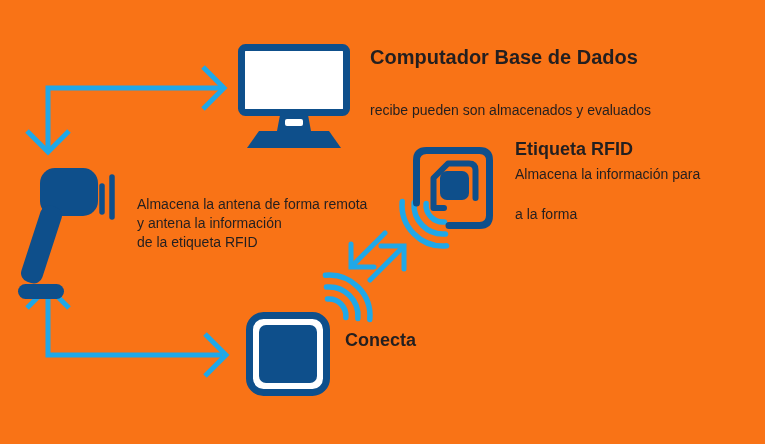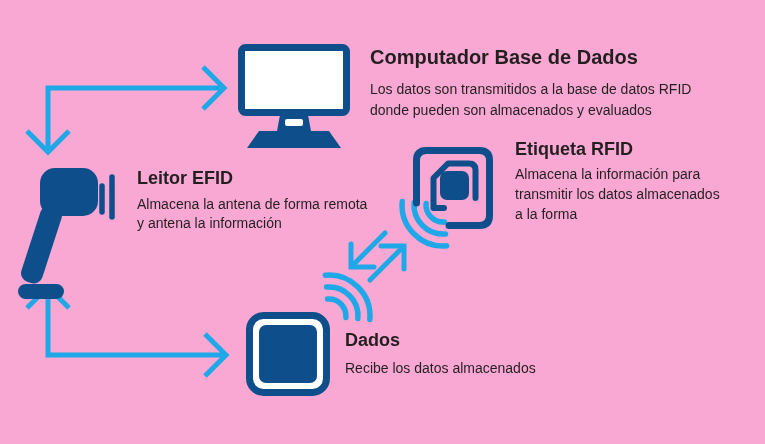--- a/index.html
+++ b/index.html
@@ -1,19 +1,19 @@
 <!DOCTYPE html>
 <html><head>
 <meta charset="utf-8">
 <style>
   html,body{margin:0;padding:0;background:#ffffff;}
   .canvas{
     position:relative;
     width:765px;height:444px;
-    background:#f9a8d4;
+    background:#f97316;
     font-family:"Liberation Sans", sans-serif;
     overflow:hidden;
   }
   .layer{position:absolute;left:0;top:0;}
   .txt{position:absolute;color:#231f20;white-space:nowrap;}
   .title{font-weight:bold;font-size:18px;}
   .title.big{font-size:20px;}
   .body{font-size:14px;}
 </style>
 </head>
@@ -82,28 +82,25 @@
       <rect x="440" y="171" width="29" height="29" rx="7" fill="#0E4F8B"></rect>
     </g>
 
     <g>
       <rect x="249.5" y="315.5" width="77" height="77" rx="14" fill="#ffffff" stroke="#0E4F8B" stroke-width="7"></rect>
       <rect x="259" y="325" width="58" height="58" rx="7" fill="#0E4F8B"></rect>
     </g>
   </svg>
 
   <div class="txt title big" style="left:370px;top:46px">Computador Base de Dados</div>
-  <div class="txt body" style="left:370px;top:81px">Los datos son transmitidos a la base de datos RFID</div>
-  <div class="txt body" style="left:370px;top:102px">donde pueden son almacenados y evaluados</div>
+  <div class="txt body" style="left:370px;top:102px">recibe pueden son almacenados y evaluados</div>
 
-  <div class="txt title" style="left:137px;top:168px">Leitor EFID</div>
   <div class="txt body" style="left:137px;top:196px">Almacena la antena de forma remota</div>
   <div class="txt body" style="left:137px;top:215px">y antena la información</div>
+  <div class="txt body" style="left:137px;top:234px">de la etiqueta RFID</div>
 
   <div class="txt title" style="left:515px;top:139px">Etiqueta RFID</div>
   <div class="txt body" style="left:515px;top:166px">Almacena la información para</div>
-  <div class="txt body" style="left:515px;top:186px">transmitir los datos almacenados</div>
   <div class="txt body" style="left:515px;top:206px">a la forma</div>
 
-  <div class="txt title" style="left:345px;top:330px">Dados</div>
-  <div class="txt body" style="left:345px;top:360px">Recibe los datos almacenados</div>
+  <div class="txt title" style="left:345px;top:330px">Conecta</div>
 
 </div>
 
 </body></html>

